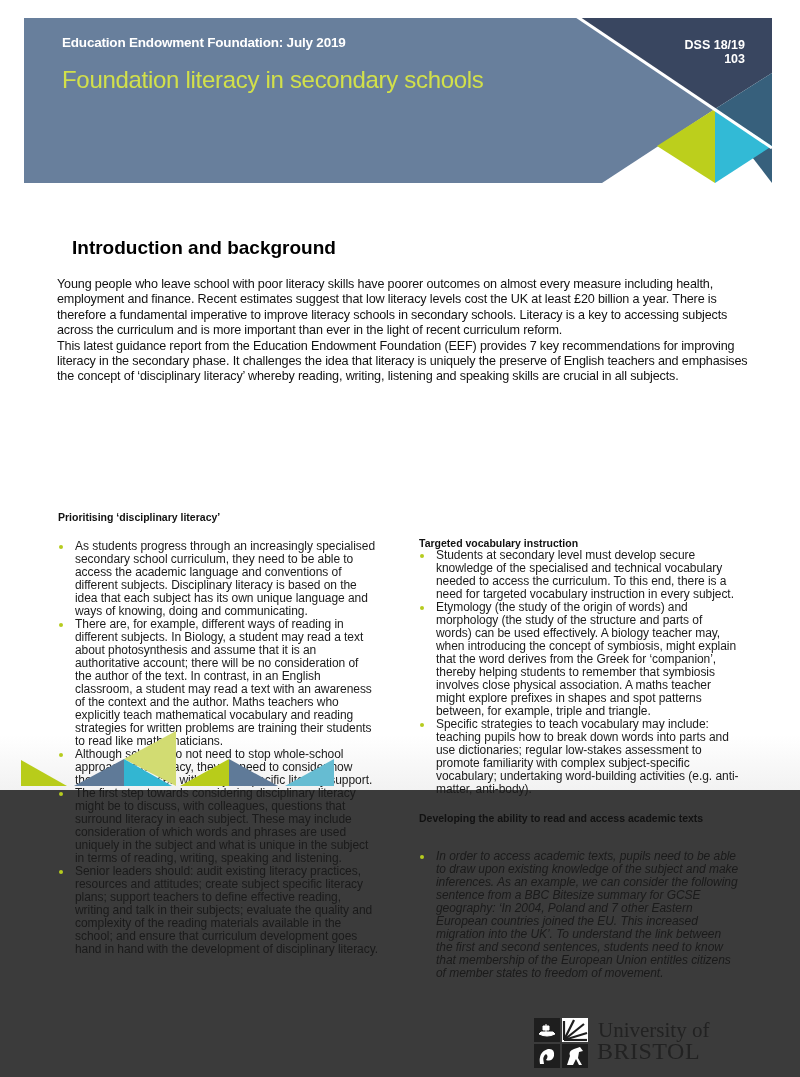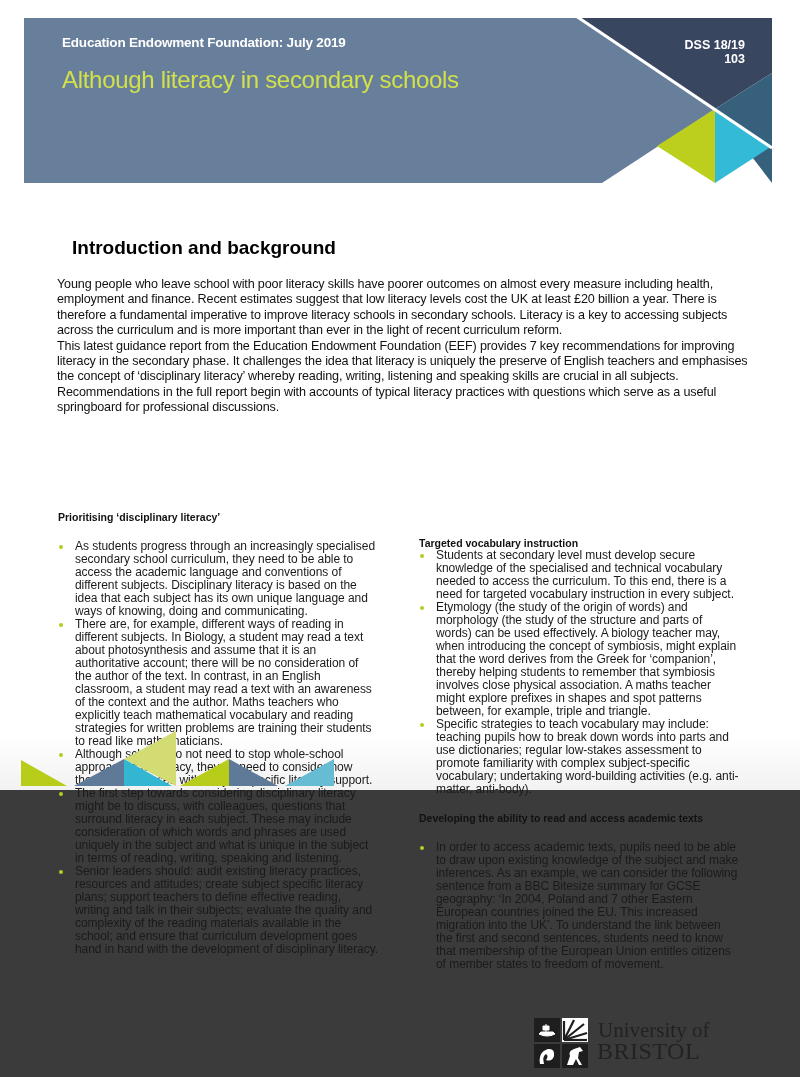--- a/index.html
+++ b/index.html
@@ -87,33 +87,32 @@
 
       <polygon points="772,73 772,183 715,109" fill="#37607c"></polygon>
 
       <polygon points="715,109 657,146 715,183" fill="#bccf1c"></polygon>
 
       <polygon points="715,109 772,146 715,183" fill="#32bad6"></polygon>
 
       <line x1="576" y1="16" x2="772" y2="148" stroke="#ffffff" stroke-width="3"></line>
     </svg>
     <div class="banner-org">Education Endowment Foundation: July 2019</div>
-    <div class="banner-title">Although literacy in secondary schools</div>
+    <div class="banner-title">Foundation literacy in secondary schools</div>
     <div class="banner-code">
       <div>DSS 18/19</div>
       <div>103</div>
     </div>
   </div>
 
   <h2 class="h-intro">Introduction and background</h2>
 
   <div class="intro">
     <p>Young people who leave school with poor literacy skills have poorer outcomes on almost every measure including health, employment and finance. Recent estimates suggest that low literacy levels cost the UK at least £20 billion a year. There is therefore a fundamental imperative to improve literacy schools in secondary schools. Literacy is a key to accessing subjects across the curriculum and is more important than ever in the light of recent curriculum reform.</p>
     <p>This latest guidance report from the Education Endowment Foundation (EEF) provides 7 key recommendations for improving literacy in the secondary phase. It challenges the idea that literacy is uniquely the preserve of English teachers and emphasises the concept of ‘disciplinary literacy’ whereby reading, writing, listening and speaking skills are crucial in all subjects.</p>
-    <p>Recommendations in the full report begin with accounts of typical literacy practices with questions which serve as a useful springboard for professional discussions.</p>
   </div>
 
 
   <div class="col col-left">
     <p class="sub-h">Prioritising ‘disciplinary literacy’</p>
     <ul class="bul" style="margin-top:17px;">
       <li><span class="dot"></span><span>As students progress through an increasingly specialised secondary school curriculum, they need to be able to access the academic language and conventions of different subjects. Disciplinary literacy is based on the idea that each subject has its own unique language and ways of knowing, doing and communicating.</span></li>
       <li><span class="dot"></span><span>There are, for example, different ways of reading in different subjects. In Biology, a student may read a text about photosynthesis and assume that it is an authoritative account; there will be no consideration of the author of the text. In contrast, in an English classroom, a student may read a text with an awareness of the context and the author. Maths teachers who explicitly teach mathematical vocabulary and reading strategies for written problems are training their students to read like mathematicians.</span></li>
       <li><span class="dot"></span><span>Although schools do not need to stop whole-school approaches to literacy, they do need to consider how these are balanced with subject-specific literacy support.</span></li>
       <li><span class="dot"></span><span>The first step towards considering disciplinary literacy might be to discuss, with colleagues, questions that surround literacy in each subject. These may include consideration of which words and phrases are used uniquely in the subject and what is unique in the subject in terms of reading, writing, speaking and listening.</span></li>
@@ -122,21 +121,21 @@
   </div>
 
   <div class="col col-right">
     <p class="sub-h">Targeted vocabulary instruction</p>
     <ul class="bul" style="">
       <li><span class="dot"></span><span>Students at secondary level must develop secure knowledge of the specialised and technical vocabulary needed to access the curriculum. To this end, there is a need for targeted vocabulary instruction in every subject.</span></li>
       <li><span class="dot"></span><span>Etymology (the study of the origin of words) and morphology (the study of the structure and parts of words) can be used effectively. A biology teacher may, when introducing the concept of symbiosis, might explain that the word derives from the Greek for ‘companion’, thereby helping students to remember that symbiosis involves close physical association. A maths teacher might explore prefixes in shapes and spot patterns between, for example, triple and triangle.</span></li>
       <li><span class="dot"></span><span>Specific strategies to teach vocabulary may include: teaching pupils how to break down words into parts and use dictionaries; regular low-stakes assessment to promote familiarity with complex subject-specific vocabulary; undertaking word-building activities (e.g. anti-matter, anti-body).</span></li>
     </ul>
     <p class="sub-h" style="margin-top:16px;">Developing the ability to read and access academic texts</p>
-    <ul class="bul" style="margin-top:17px;">
+    <ul class="bul" style="margin-top:26px;font-style:italic;">
       <li><span class="dot"></span><span>In order to access academic texts, pupils need to be able to draw upon existing knowledge of the subject and make inferences. As an example, we can consider the following sentence from a BBC Bitesize summary for GCSE geography: ‘In 2004, Poland and 7 other Eastern European countries joined the EU. This increased migration into the UK’. To understand the link between the first and second sentences, students need to know that membership of the European Union entitles citizens of member states to freedom of movement.</span></li>
     </ul>
   </div>
 
   <svg class="foot-tri" width="360" height="60" viewBox="0 1017 360 60">
     <polygon points="21,1047 67,1073 21,1073" fill="#b8cc1a"></polygon>
     <polygon points="74,1073 124,1046 124,1073" fill="#5f7a98"></polygon>
     <polygon points="124,1046 176,1018 176,1073" fill="#d2dc72"></polygon>
     <polygon points="124,1046 172,1073 124,1073" fill="#32b6d2"></polygon>
     <polygon points="180,1073 229,1046 229,1073" fill="#b8cc1a"></polygon>

